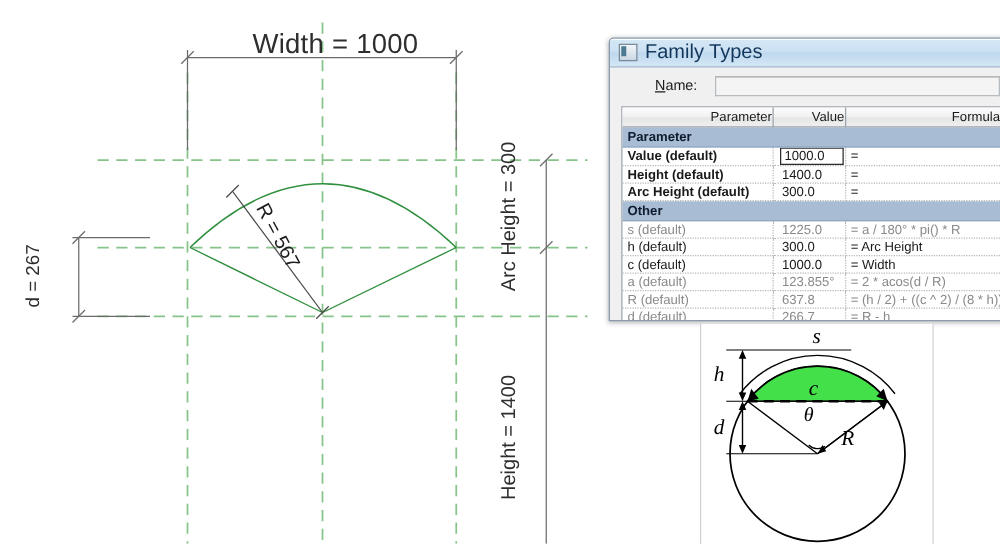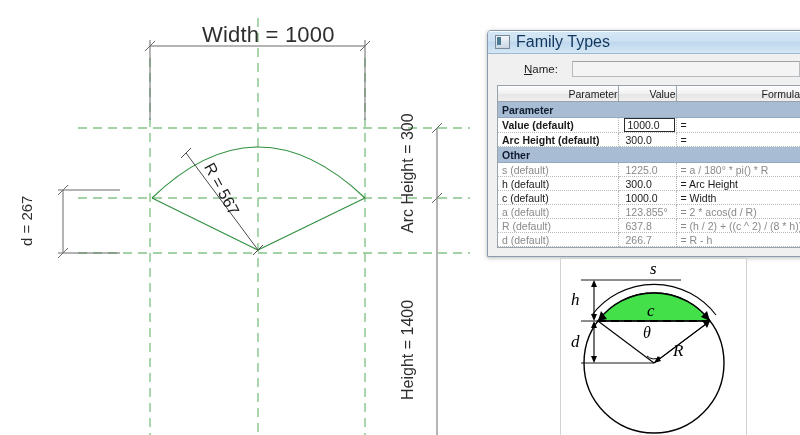--- a/index.html
+++ b/index.html
@@ -315,20 +315,27 @@
               <td colspan="3">Parameter</td>
             </tr>
             <tr class="param-row dim">
               <td class="col-param">Value (default)</td>
               <td class="col-value">
                 <span class="cell-focus">1000.0</span>
               </td>
               <td class="col-formula">=</td>
             </tr>
             <tr class="param-row dim">
+              <td class="col-param">Height (default)</td>
+              <td class="col-value">
+                <span class="val-pad">1400.0</span>
+              </td>
+              <td class="col-formula">=</td>
+            </tr>
+            <tr class="param-row dim">
               <td class="col-param">Arc Height (default)</td>
               <td class="col-value">
                 <span class="val-pad">300.0</span>
               </td>
               <td class="col-formula">=</td>
             </tr>
             <tr class="group-row">
               <td colspan="3">Other</td>
             </tr>
             <tr class="param-row muted">

